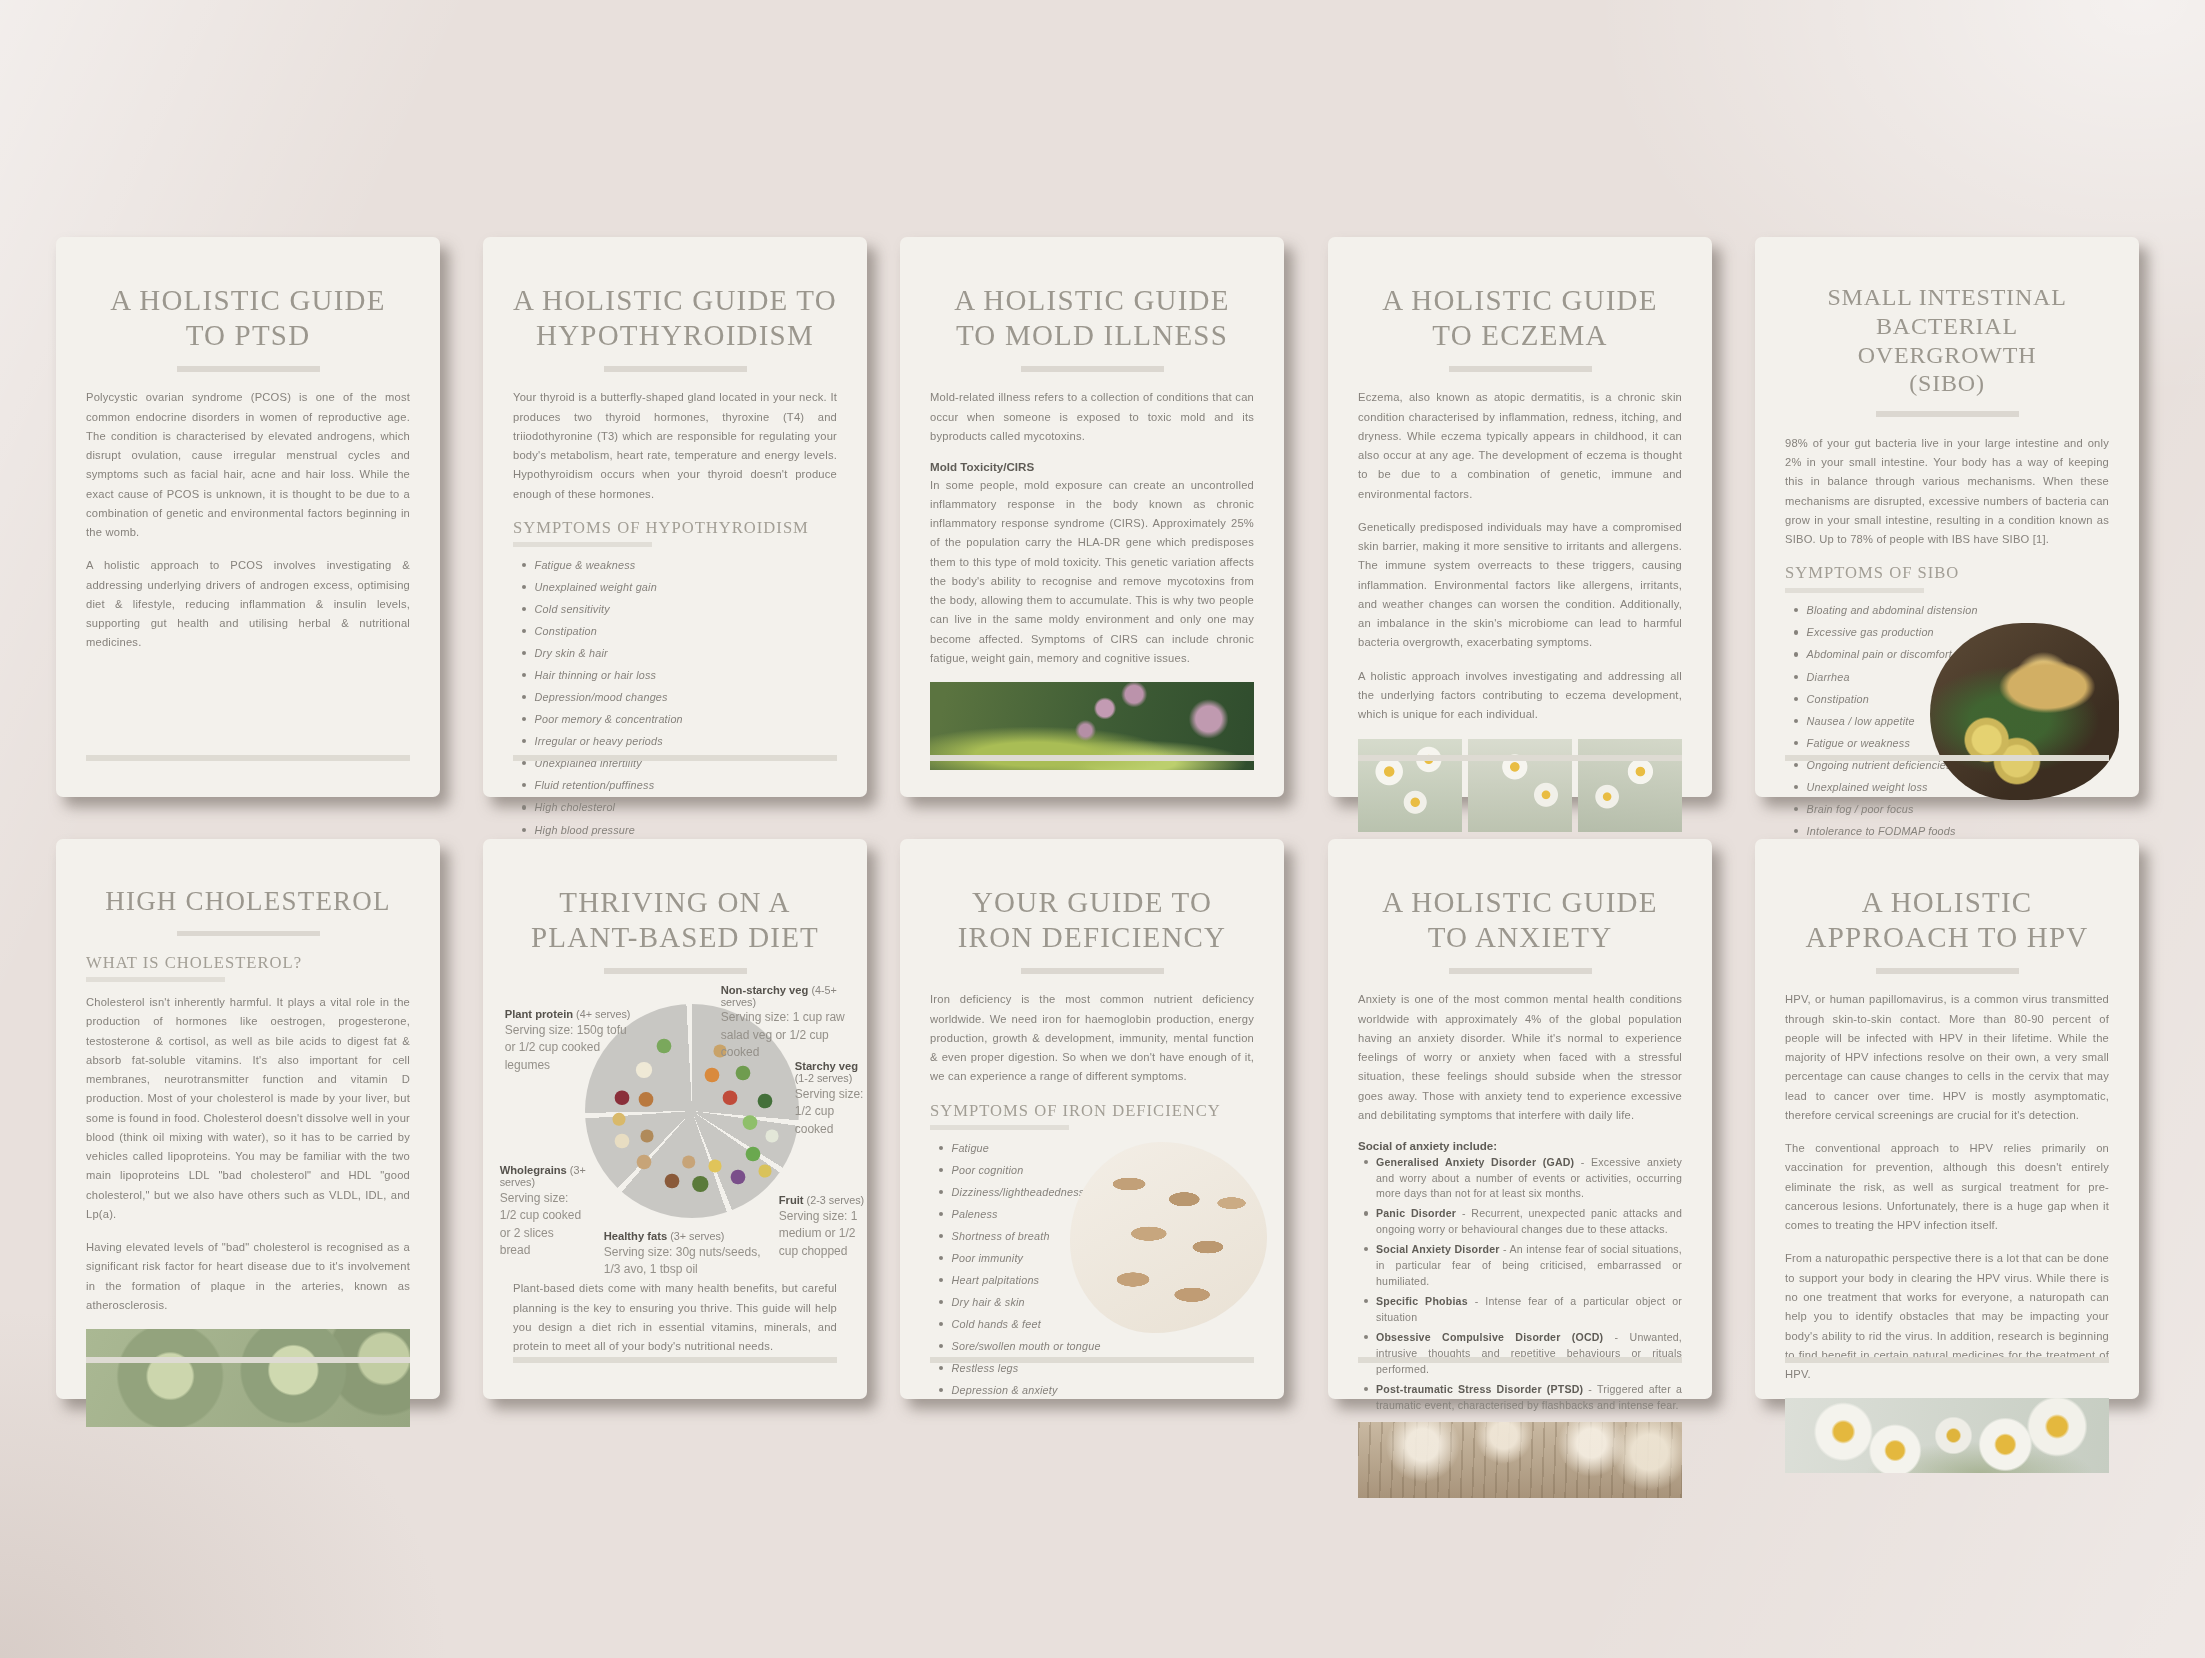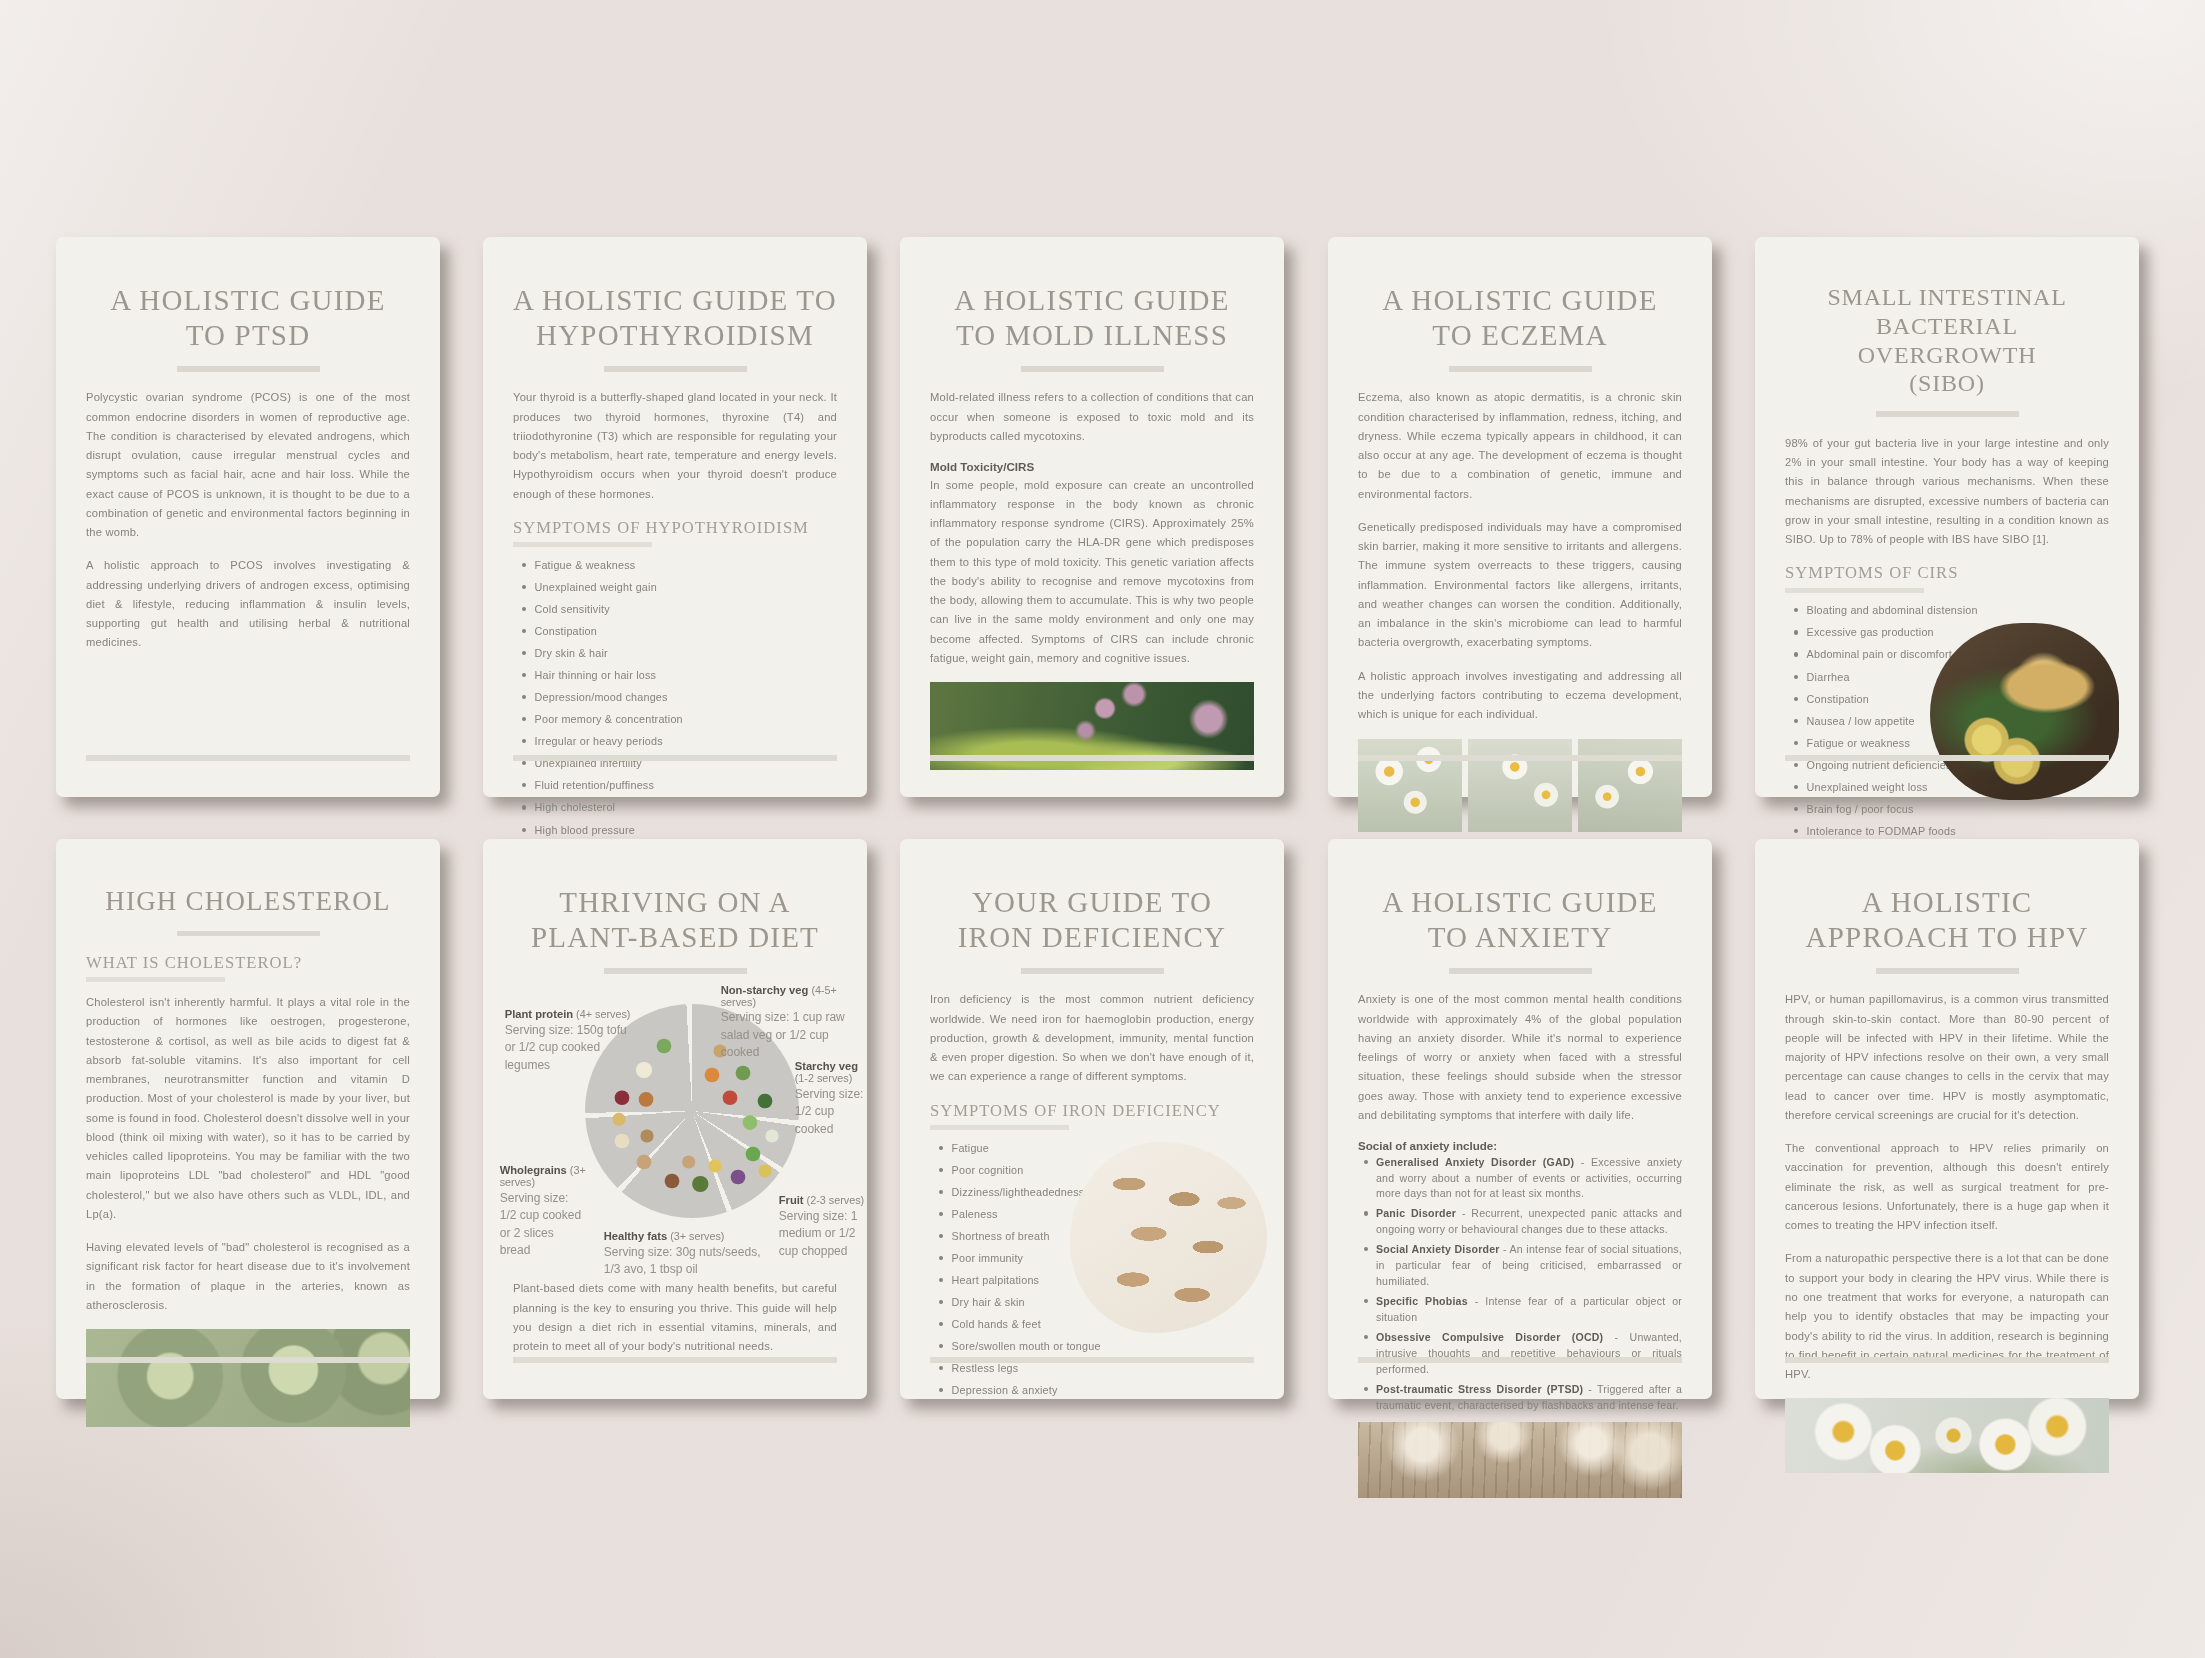--- a/index.html
+++ b/index.html
@@ -38,21 +38,21 @@
   ul.bullets{list-style:none;margin:0;padding:0 0 0 21.6px;}
   ul.bullets li{position:relative;font-size:10.8px;line-height:1.35;color:#86827c;
     margin-bottom:7.5px;letter-spacing:0.2px;}
   ul.bullets li::before{content:"";position:absolute;left:-12.4px;top:5px;width:4.1px;height:4.1px;
     border-radius:50%;background:#86827c;}
 
   ul.bullets.rich{padding-left:18px;}
   ul.bullets.rich li{font-size:10.6px;line-height:1.5;margin-bottom:4.1px;text-align:justify;}
   ul.bullets.rich b{color:#5f5c56;}
 
-  .bl-wrap{position:relative;}
+  .bl-wrap{position:relative;font-style:italic;}
   .bl-wrap ul.bullets{width:57%;}
   .blob{position:absolute;overflow:hidden;
     border-radius:52% 48% 55% 45% / 55% 48% 42% 52%;}
   .page-hypothyroidism .blob{width:184px;height:176px;right:-10px;top:43px;}
   .page-sibo .blob{width:189px;height:177px;right:-10px;top:20px;}
   .page-iron-deficiency .blob{width:197px;height:191px;right:-13.3px;top:1.7px;
     border-radius:46% 54% 58% 42% / 52% 50% 50% 48%;}
 
   .photo-row{display:flex;gap:5.8px;margin-top:5px;}
   .photo-row .photo{flex:1;height:143px;}
@@ -239,21 +239,21 @@
       <div class="footer-rule"></div>
     </div>
     <div class="page page-sibo" style="left: 1755px; top: 237px;">
       <div class="title">
         <span class="tline">SMALL INTESTINAL</span>
         <span class="tline">BACTERIAL OVERGROWTH</span>
         <span class="tline">(SIBO)</span>
       </div>
       <div class="title-rule"></div>
       <p class="body">98% of your gut bacteria live in your large intestine and only 2% in your small intestine. Your body has a way of keeping this in balance through various mechanisms. When these mechanisms are disrupted, excessive numbers of bacteria can grow in your small intestine, resulting in a condition known as SIBO. Up to 78% of people with IBS have SIBO [1].</p>
-      <div class="section-head">SYMPTOMS OF CIRS</div>
+      <div class="section-head">SYMPTOMS OF SIBO</div>
       <div class="section-rule"></div>
       <div class="bl-wrap">
         <ul class="bullets">
           <li>Bloating and abdominal distension</li>
           <li>Excessive gas production</li>
           <li>Abdominal pain or discomfort</li>
           <li>Diarrhea</li>
           <li>Constipation</li>
           <li>Nausea / low appetite</li>
           <li>Fatigue or weakness</li>

